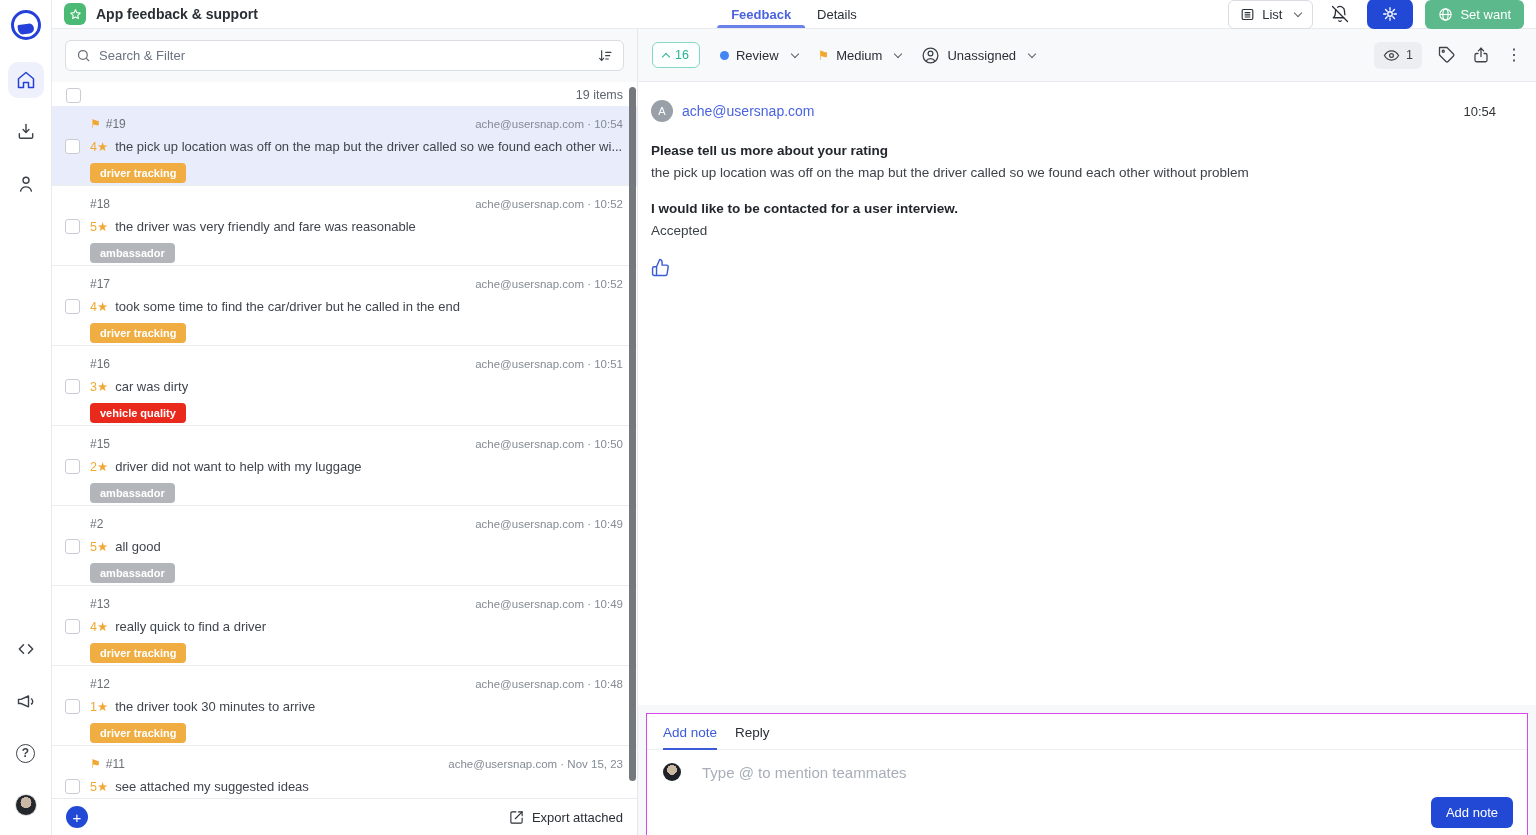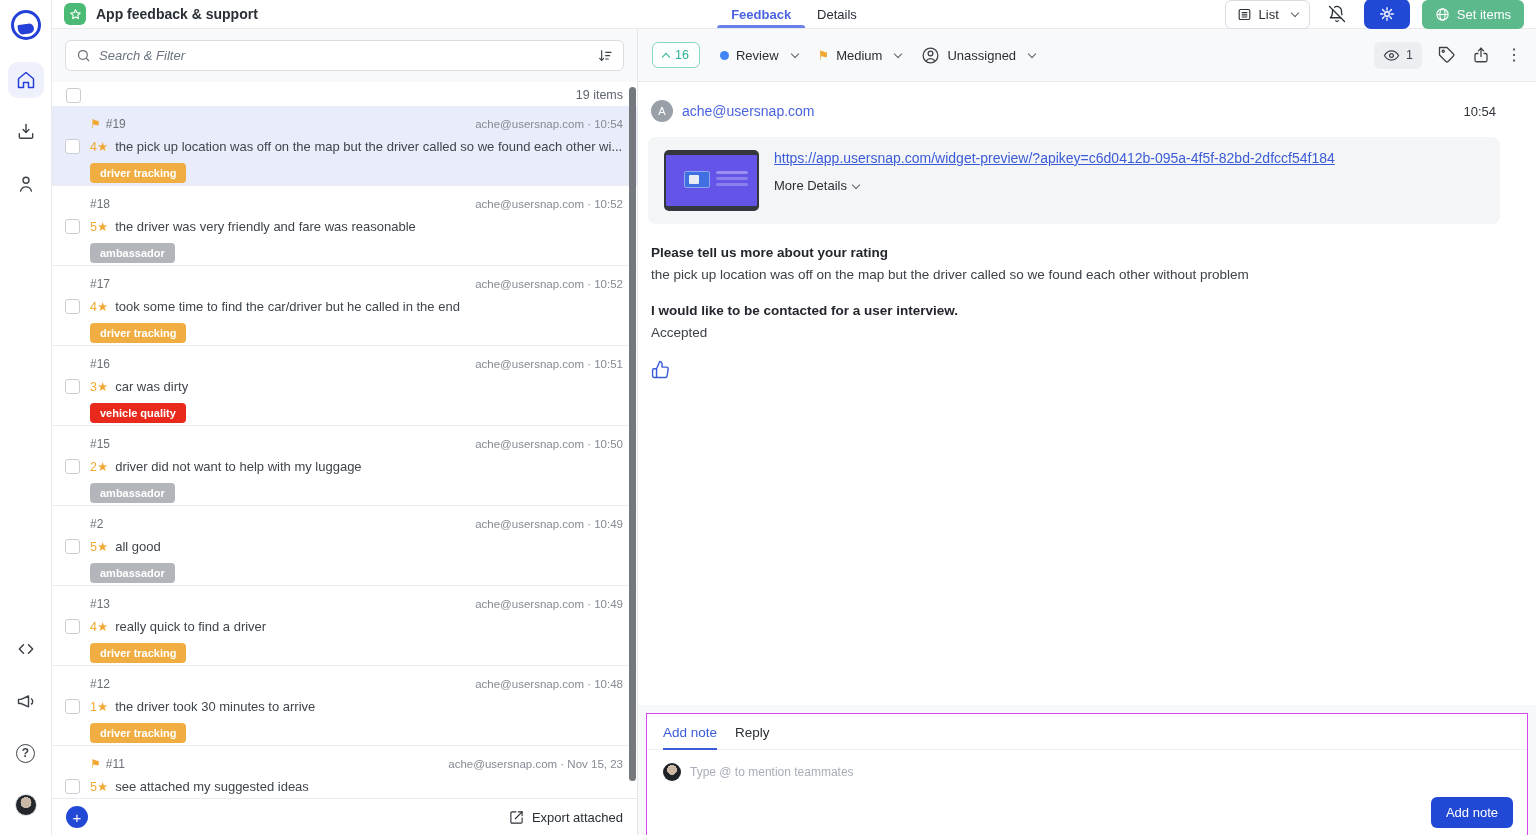--- a/index.html
+++ b/index.html
@@ -34,21 +34,21 @@
   .icon-plain { padding:6px; cursor:pointer; color:#2a2f36; }
   .btn-gear { background:#2149d6; border-radius:7px; padding:7px 15px; cursor:pointer; }
   .btn-green { background:#5cb98b; border-radius:6px; padding:7px 13px; display:flex; align-items:center; gap:7px; color:#fff; font-size:13px; cursor:pointer; }
 
   .content { flex:1; display:flex; min-height:0; }
 
   
   .list-panel { width:586px; flex-shrink:0; border-right:1px solid #e5e7eb; position:relative; display:flex; flex-direction:column; background:#fff; }
   .search-wrap { background:#f8f9fa; padding:11px 13px; flex-shrink:0; }
   .search-box { background:#fff; border:1px solid #d9dce1; border-radius:6px; height:31px; display:flex; align-items:center; padding:0 10px; gap:8px; color:#6b7076; }
-  .search-box input { flex:1; border:none; outline:none; font-size:13px; font-family:inherit; color:#2a2f36; background:transparent;font-style:italic; }
+  .search-box input { flex:1; border:none; outline:none; font-size:13px; font-family:inherit; color:#2a2f36; background:transparent; }
   .search-box input::placeholder { color:#6b7280; }
   .list-head { height:24px; display:flex; align-items:center; justify-content:space-between; padding:2px 14px 0; flex-shrink:0; }
   .items-count { font-size:12.5px; color:#5f6670; }
   .cbox { width:15px; height:15px; border:1.5px solid #c9cdd3; border-radius:3px; background:#fff; cursor:pointer; }
 
   .rows { flex:1; overflow:hidden; position:relative; }
   .row { position:relative; height:80px; border-bottom:1px solid #eceded; padding:11px 14px 0 38px; cursor:pointer; }
   .row.selected { background:#e9ecfa; }
   .row .cbox { position:absolute; left:13px; top:33px; }
   .l1 { display:flex; align-items:center; font-size:12px; color:#6b7076; margin-bottom:8px; }
@@ -101,21 +101,21 @@
 
   
   .composer-zone { position:absolute; left:0; right:0; bottom:0; height:130px; background:#f7f8fa; padding:8px 8px 0; }
   .composer-card { background:#fff; border:1px solid #d946ef; border-radius:0; height:129px; position:relative; }
   .composer-tabs { display:flex; gap:18px; padding:11px 16px 0; border-bottom:1px solid #eceef1; }
   .c-tab { font-size:13.5px; color:#2a2f36; padding-bottom:9px; position:relative; cursor:pointer; }
   .c-tab.active { color:#3b5bd9; }
   .c-tab.active::after { content:""; position:absolute; left:0; right:0; bottom:-1px; height:2px; background:#3b5bd9; }
   .composer-input { display:flex; align-items:center; gap:9px; padding:13px 16px 0; }
   .mini-avatar { width:18px; height:18px; border-radius:50%; background:radial-gradient(circle at 50% 38%, #cbb9a5 0 34%, #1f2227 35%); flex-shrink:0; }
-  .composer-input input { flex:1; border:none; outline:none; font-size:12px; font-family:inherit; background:transparent; color:#4c1d95; }
+  .composer-input input { flex:1; border:none; outline:none; font-size:15px; font-family:inherit; background:transparent; color:#4c1d95;margin-left:12px; }
   .composer-input input::placeholder { color:#a8aeb8; }
   .addnote-btn { position:absolute; right:14px; bottom:13px; background:#2149d6; color:#fff; border:none; border-radius:6px; padding:8px 15px; font-size:13px; font-family:inherit; cursor:pointer; }
 </style>
 </head>
 <body>
 
 <div class="app">
 
   <aside class="rail">
     <div class="logo"></div>
@@ -218,21 +218,21 @@
           </span>
         </div>
         <div class="btn-green">
           <span>
             <svg width="15" height="15" viewBox="0 0 24 24" fill="none" stroke="#fff" stroke-width="1.8">
                 <circle cx="12" cy="12" r="9"></circle>
                 <path d="M3 12h18"></path>
                 <ellipse cx="12" cy="12" rx="4.2" ry="9"></ellipse>
               </svg>
           </span>
-          <span>Set items</span>
+          <span>Set want</span>
         </div>
       </div>
     </header>
 
     <div class="content">
 
       <section class="list-panel">
         <div class="search-wrap">
           <div class="search-box">
             <span>
@@ -441,35 +441,20 @@
           </div>
         </div>
 
         <div class="detail-body">
           <div class="author-row">
             <div class="avatar-a">A</div>
             <span class="author-email">ache@usersnap.com</span>
             <span class="author-time">10:54</span>
           </div>
 
-          <div class="preview-card">
-            <div class="thumb">
-              <div class="thumb-screen">
-                <div class="thumb-widget"></div>
-                <div class="thumb-lines"></div>
-              </div>
-            </div>
-            <div>
-              <div class="preview-link">https://app.usersnap.com/widget-preview/?apikey=c6d0412b-095a-4f5f-82bd-2dfccf54f184</div>
-              <div class="more-details">
-                <span>More Details</span>
-                <span class="chev"></span>
-              </div>
-            </div>
-          </div>
 
           <div class="qa">
             <div class="q">Please tell us more about your rating</div>
             <div class="a">the pick up location was off on the map but the driver called so we found each other without problem</div>
             <div class="q">I would like to be contacted for a user interview.</div>
             <div class="a">Accepted</div>
           </div>
 
           <div class="thumbsup">
             <svg width="19" height="19" viewBox="0 0 24 24" fill="none" stroke="currentColor" stroke-width="1.8" stroke-linejoin="round">

